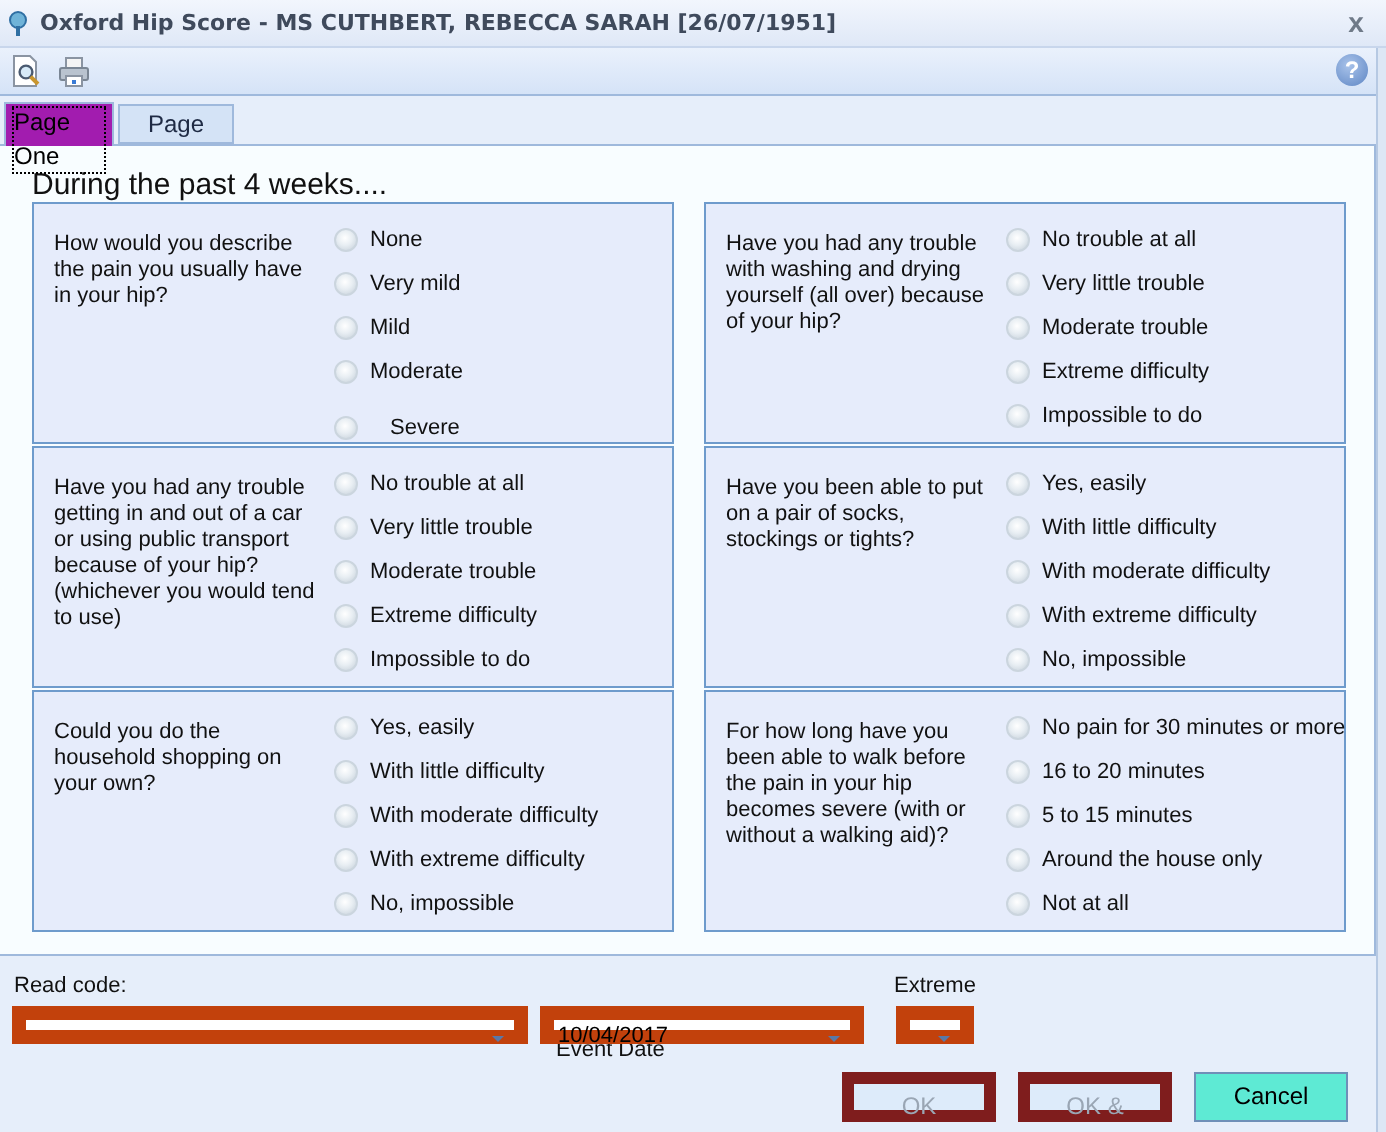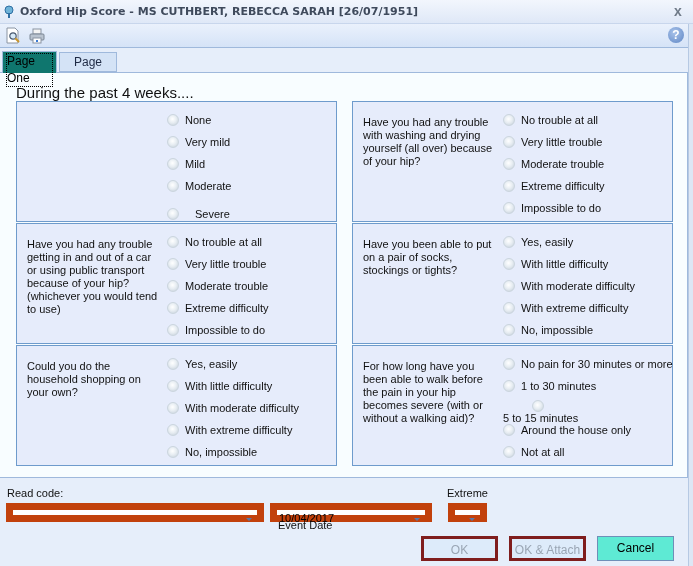--- a/index.html
+++ b/index.html
@@ -39,21 +39,21 @@
       background: radial-gradient(circle at 40% 35%, #a9c3ea, #5e86c4);
       color: #fff; font-weight: bold; font-size: 12px; text-align: center; line-height: 16px;
       cursor: pointer;
     }
     .tabs { position: absolute; left: 2px; top: 51px; height: 21px; }
     .tab {
       position: absolute; top: 0; height: 21px; padding: 0 3px;
       font-size: 12px; line-height: 19px; cursor: pointer;
     }
     .tab.active {
-      left: 0; width: 55px; background: #0f766e; border: 1px solid #9fb9dc; border-bottom: none;
+      left: 0; width: 55px; background: #a21caf; border: 1px solid #9fb9dc; border-bottom: none;
       z-index: 2; height: 22px;
     }
     .tab.active span { outline: 1px dotted #000; outline-offset: -1px; display: inline-block; padding: 0 1px; line-height: 17px; margin-top: 1px;}
     .tab.inactive {
       left: 57px; width: 58px; background: #d4e3f6; border: 1px solid #9fb9dc;
       color: #1e2a44; top: 1px; height: 20px; text-align: center;
     }
     .page {
       position: absolute; left: 0; top: 72px; width: 688px; height: 406px;
       background: #f8fdff; border-top: 1px solid #9fb9dc; border-right: 1px solid #9fb9dc;
@@ -85,21 +85,21 @@
     }
     .combo .val { position: absolute; left: 2px; top: 2px; font-size: 11px; }
     .combo .arrow {
       position: absolute; right: 5px; top: 8px; width: 0; height: 0;
       border-left: 3px solid transparent; border-right: 3px solid transparent; border-top: 3px solid #5a78a8;
     }
     .btn {
       position: absolute; top: 536px; height: 25px; font-size: 12px; text-align: center; line-height: 23px;
       cursor: pointer;
     }
-    .btn.disabled { background: #ddebfa; border: 3px solid #7f1d1d; color: #9aa6b4; }
+    .btn.disabled { background: #ddebfa; border: 6px solid #7f1d1d; color: #9aa6b4; }
     .btn.enabled { background: #5eead4; border: 1px solid #6f8fb8; color: #000; }
     .right-edge { position: absolute; left: 688px; top: 24px; width: 5px; height: 542px; background: #dde7f5; border-left: 1px solid #b6c9e3; }
   </style>
 </head>
 <body>
 
 <div class="titlebar">
   <svg class="title-icon" viewBox="0 0 12 14">
     <circle cx="6" cy="5" r="4" fill="#6fb3d8" stroke="#2f6fa3" stroke-width="1"></circle>
     <rect x="5" y="8" width="2" height="5" fill="#2f6fa3"></rect>
@@ -137,20 +137,21 @@
   </div>
   <div class="tab inactive">
     <span>Page Two</span>
   </div>
 </div>
 
 <div class="page">
   <div class="intro">During the past 4 weeks....</div>
 
   <div class="qbox" style="left:16px; top:28px; height:121px;">
+    <div class="qtext">How would you describe the pain you usually have in your hip?</div>
     <div class="opt" style="top:10px;">
         <span class="radio"></span>
         <span class="opt-label">None</span>
       </div>
     <div class="opt" style="top:32px;">
         <span class="radio"></span>
         <span class="opt-label">Very mild</span>
       </div>
     <div class="opt" style="top:54px;">
         <span class="radio"></span>
@@ -263,23 +264,23 @@
   </div>
 
   <div class="qbox" style="left:352px; top:272px; height:121px;">
     <div class="qtext">For how long have you been able to walk before the pain in your hip becomes severe (with or without a walking aid)?</div>
     <div class="opt" style="top:10px;">
         <span class="radio"></span>
         <span class="opt-label">No pain for 30 minutes or more</span>
       </div>
     <div class="opt" style="top:32px;">
         <span class="radio"></span>
-        <span class="opt-label">1 to 30 minutes</span>
-      </div>
-    <div class="opt" style="top:54px;flex-direction:column;">
+        <span class="opt-label">16 to 20 minutes</span>
+      </div>
+    <div class="opt" style="top:54px;">
         <span class="radio"></span>
         <span class="opt-label">5 to 15 minutes</span>
       </div>
     <div class="opt" style="top:76px;">
         <span class="radio"></span>
         <span class="opt-label">Around the house only</span>
       </div>
     <div class="opt" style="top:98px;">
         <span class="radio"></span>
         <span class="opt-label">Not at all</span>

